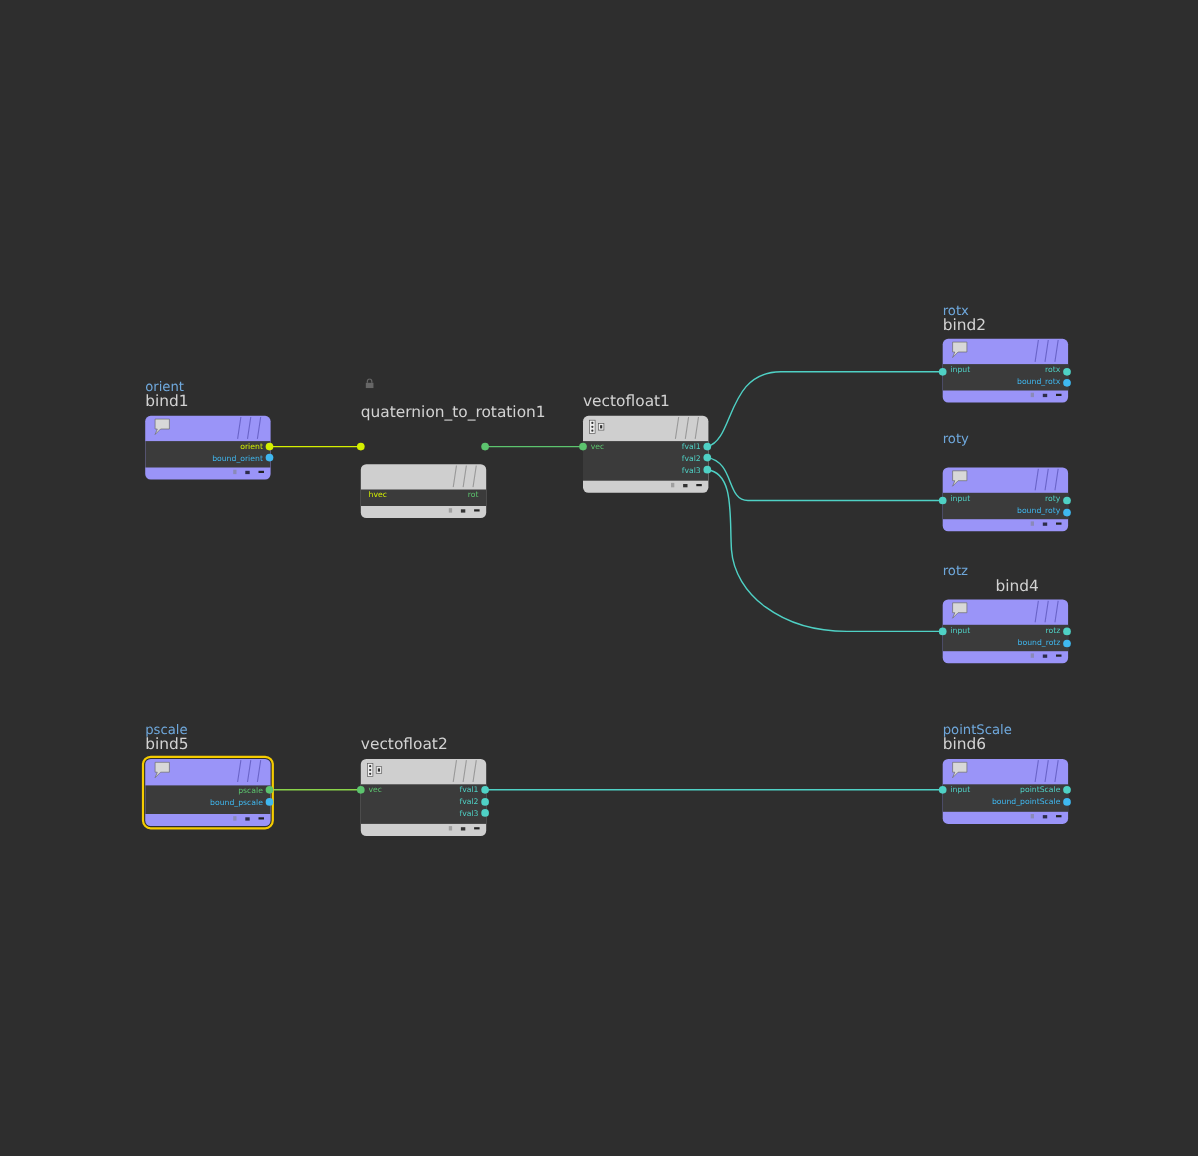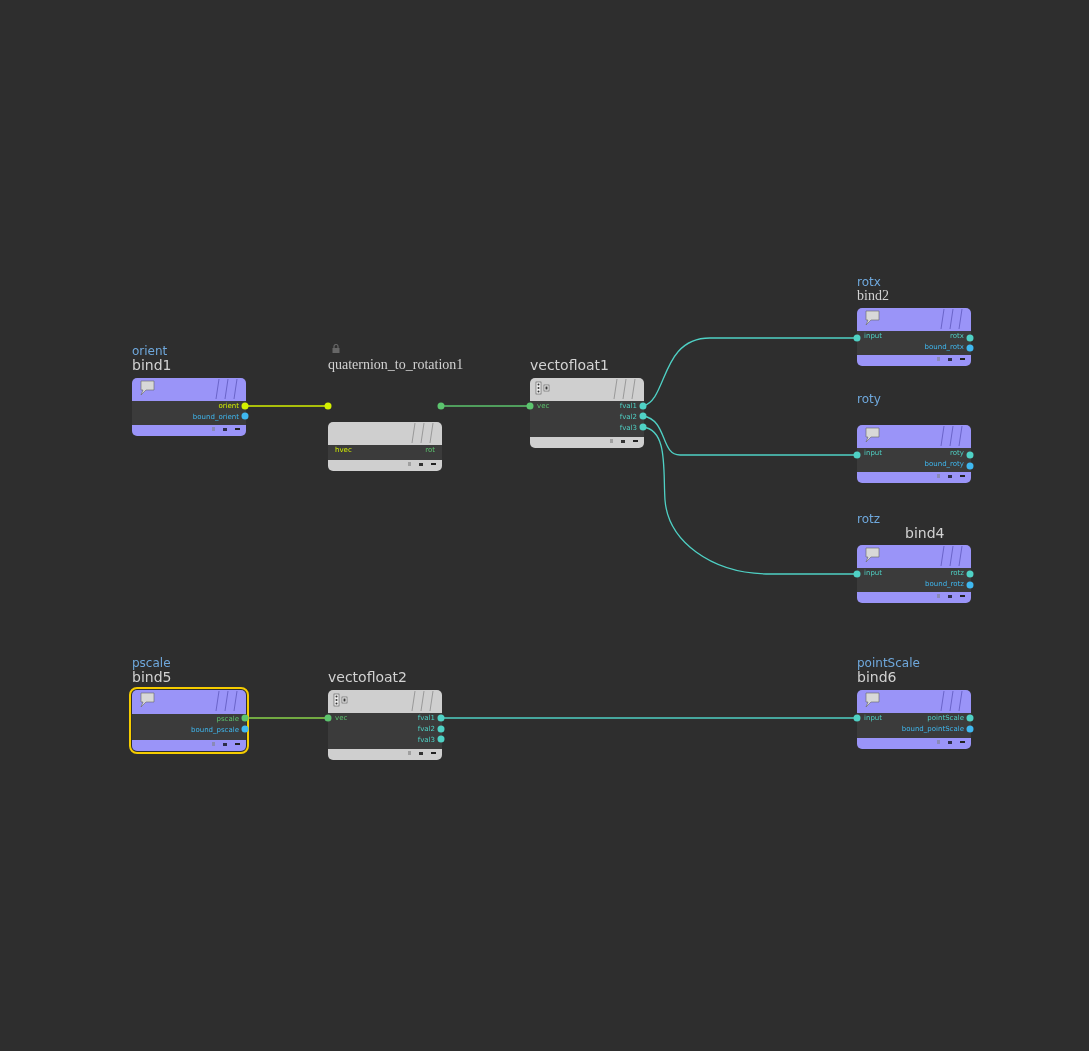--- a/index.html
+++ b/index.html
@@ -181,21 +181,21 @@
         </div>
       </div>
     </div>
   </div>
 
   <svg class="lock-icon" style="left:332px; top:344px;" viewBox="0 0 8 9">
       <path d="M2,4 V2.5 A2,2 0 0 1 6,2.5 V4" fill="none" stroke="#666" stroke-width="1.2"></path>
       <rect x="0.5" y="4" width="7" height="5" fill="#666"></rect>
     </svg>
   <div class="node" style="left:328px; top:344px;">
-    <div class="node-caption node-name" style="top:14px;font-family:Liberation Serif, serif;">quaternion_to_rotation1</div>
+    <div class="node-caption node-name" style="top:24px;">quaternion_to_rotation1</div>
     <div class="node-box gray" style="top:34px;margin-top:44px;">
       <div class="node-header">
         <svg class="hatch" viewBox="0 0 30 20">
             <path d="M4,20 L7,0 M13,20 L16,0 M22,20 L25,0" stroke="#999" stroke-width="1"></path>
           </svg>
       </div>
       <div class="node-body" style="height:15px;">
         <div class="port-row" style="margin-top:1px;">
           <span class="port-in-label" style="color:#d4f000;">hvec</span>
           <span class="port-out-label" style="color:#5cc46e;">rot</span>
@@ -244,21 +244,21 @@
           <span class="f-ico light"></span>
           <span class="f-ico mid"></span>
           <span class="f-ico dash"></span>
         </div>
       </div>
     </div>
   </div>
 
   <div class="node" style="left:857px; top:275px;">
     <div class="node-caption node-label" style="top:1px;">rotx</div>
-    <div class="node-caption node-name" style="top:14px;font-family:Liberation Serif, serif;">bind2</div>
+    <div class="node-caption node-name" style="top:14px;">bind2</div>
     <div class="node-box purple" style="top:33px;">
       <div class="node-header">
         <svg class="comment-icon" viewBox="0 0 16 16">
             <path d="M2,1 H15 V10 H7 L2,15 L4,10 H2 Z" fill="#d8d8d8" stroke="#666" stroke-width="0.6"></path>
           </svg>
         <svg class="hatch" viewBox="0 0 30 20">
             <path d="M4,20 L7,0 M13,20 L16,0 M22,20 L25,0" stroke="#6a64c8" stroke-width="1"></path>
           </svg>
       </div>
       <div class="node-body" style="height:24px;">

